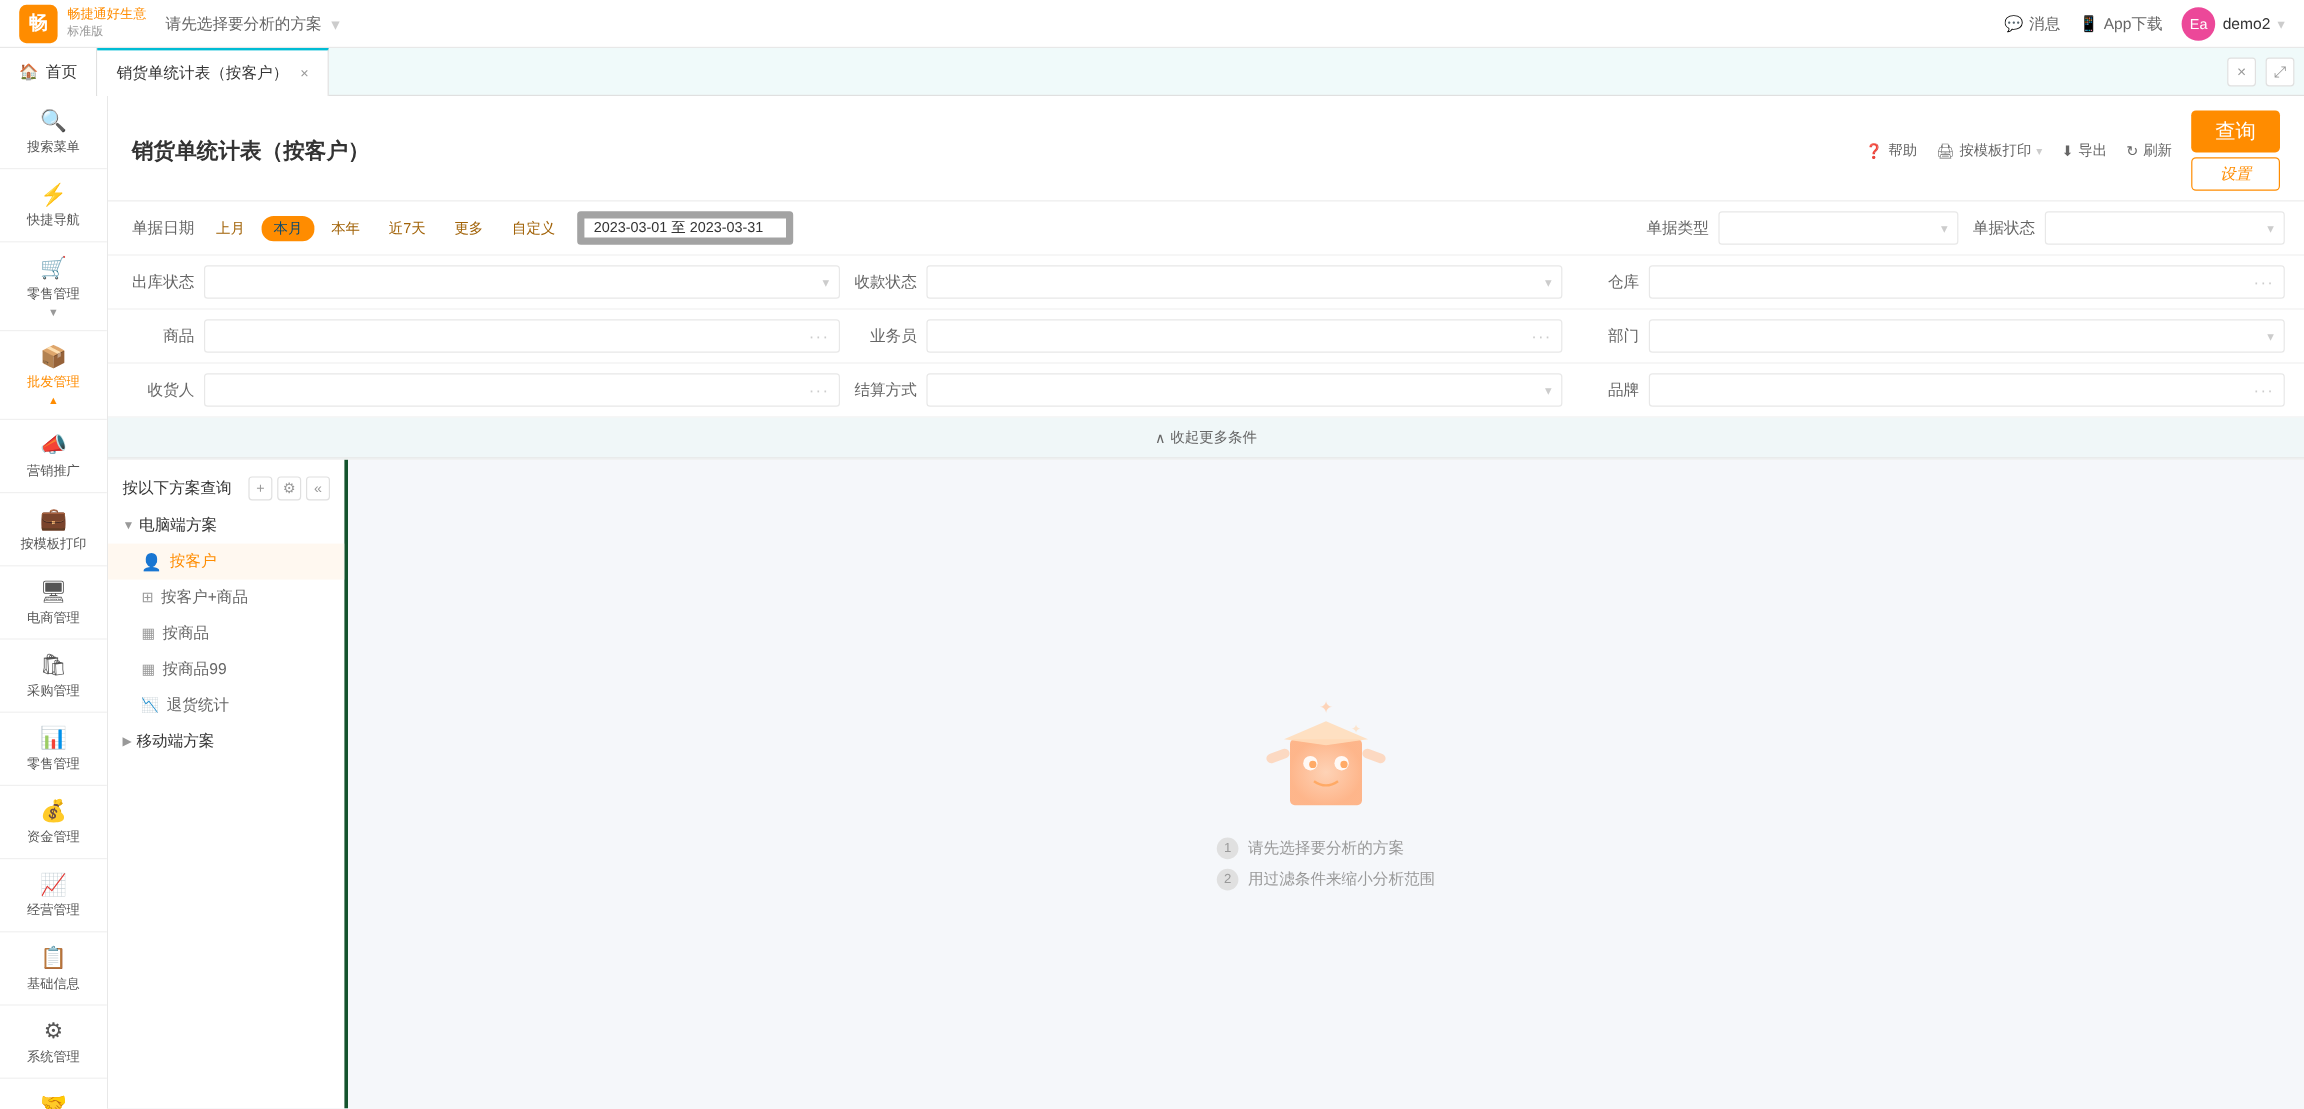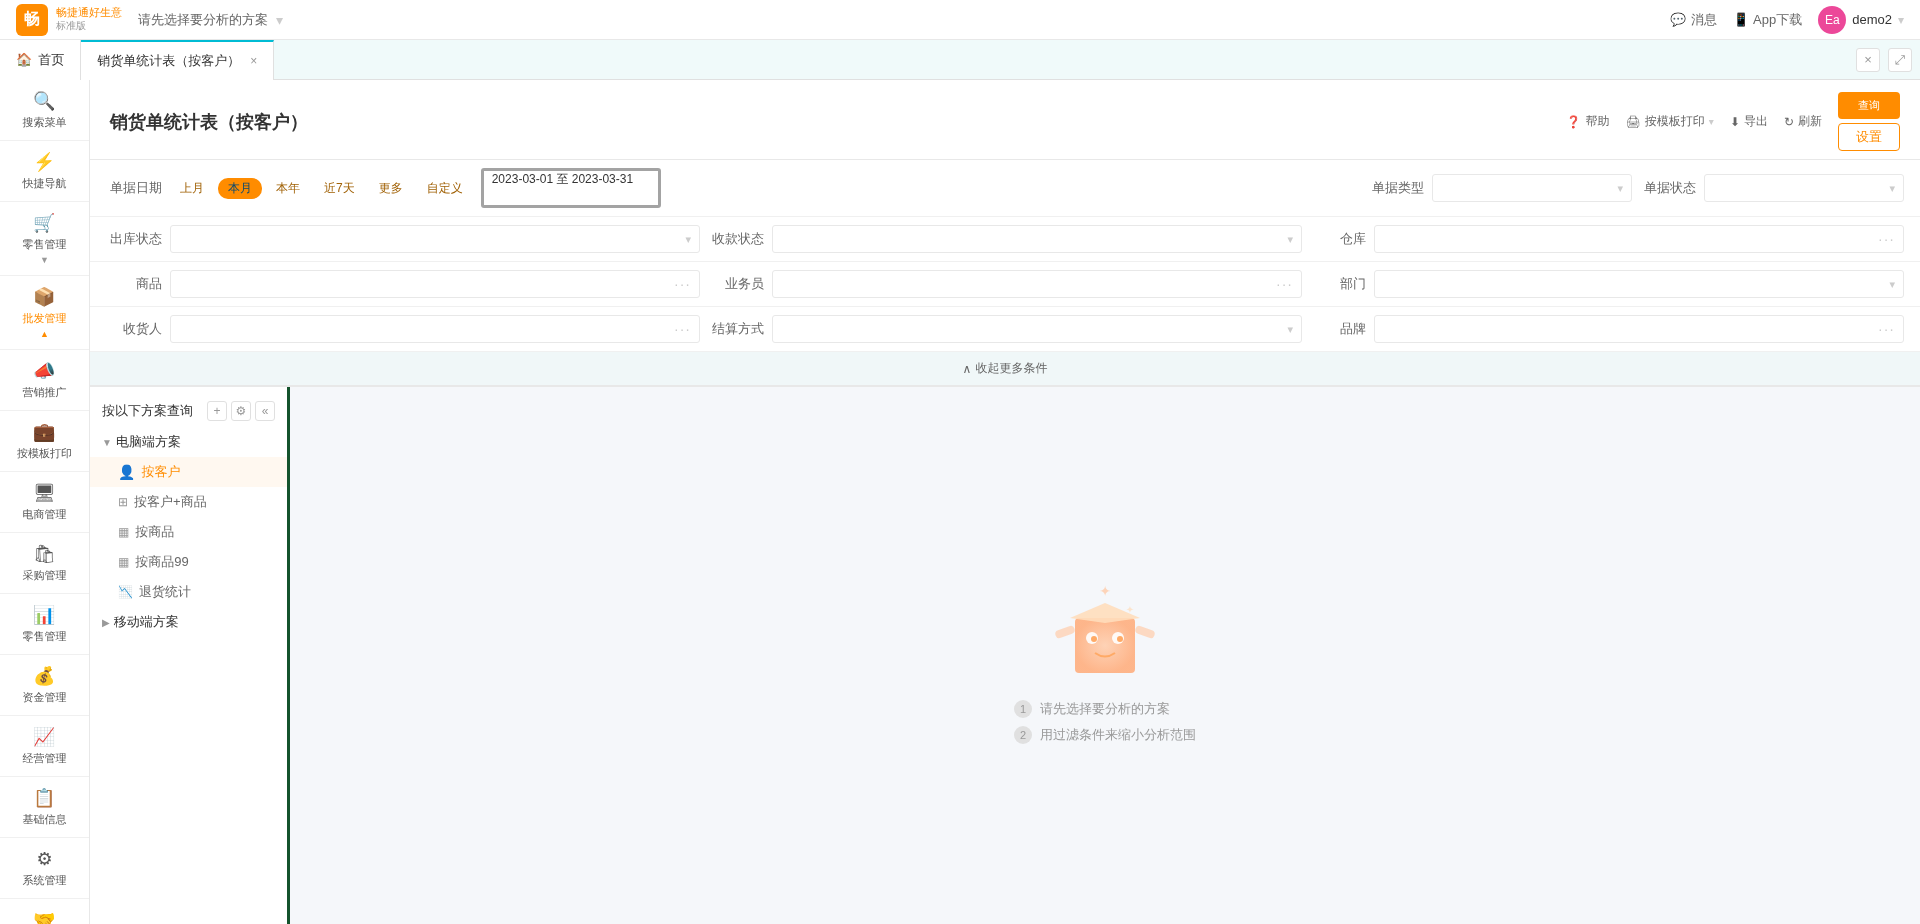--- a/index.html
+++ b/index.html
@@ -35,22 +35,22 @@
     .sidebar-item .icon { font-size: 18px; }
     .sidebar-item-label { font-size: 11px; }
 
     
     .content { flex: 1; display: flex; flex-direction: column; overflow: hidden; background: #f5f7fa; }
 
     
     .page-header { background: #fff; padding: 12px 20px 8px; border-bottom: 1px solid #e8e8e8; display: flex; align-items: center; justify-content: space-between; }
     .page-title { font-size: 18px; font-weight: bold; color: #333; }
     .header-action { display: flex; align-items: center; gap: 4px; color: #666; font-size: 12px; cursor: pointer; }
-    .btn-query { background: #ff8c00; color: #fff; border: none; padding: 6px 20px; border-radius: 4px; cursor: pointer; font-size: 11px; }
-    .btn-setting { background: #fff; color: #ff8c00; border: 1px solid #ff8c00; padding: 4px 16px; border-radius: 4px; cursor: pointer; font-size: 13px; }
+    .btn-query { background: #ff8c00; color: #fff; border: none; padding: 6px 20px; border-radius: 4px; cursor: pointer; font-size: 17px; }
+    .btn-setting { background: #fff; color: #ff8c00; border: 1px solid #ff8c00; padding: 4px 16px; border-radius: 4px; cursor: pointer; font-size: 13px; font-style: italic; }
     .scheme-panel { width: 200px; background: #fff; border-right: 3px solid #14532d; overflow-y: auto; padding: 8px 0; }
     .scheme-panel-header { display: flex; align-items: center; justify-content: space-between; padding: 6px 12px; font-size: 12px; color: #999; }
     .scheme-panel-title { font-size: 13px; color: #333; }
     .scheme-panel-actions { display: flex; gap: 4px; }
     .scheme-action-btn { width: 20px; height: 20px; display: flex; align-items: center; justify-content: center; cursor: pointer; color: #999; border: 1px solid #e0e0e0; border-radius: 3px; font-size: 12px; }
     .scheme-group { }
     .scheme-group-header { display: flex; align-items: center; padding: 6px 12px; cursor: pointer; font-size: 13px; color: #333; gap: 4px; }
     .scheme-group-header .arrow { font-size: 10px; color: #999; }
     .scheme-item { display: flex; align-items: center; padding: 6px 12px 6px 28px; cursor: pointer; font-size: 13px; color: #666; gap: 6px; }
     .scheme-item.active { color: #ff8c00; background: #fff8f0; }
@@ -70,21 +70,21 @@
     .cell-control { flex: 1; display: flex; align-items: center; border: 1px solid #e8e8e8; border-radius: 3px; height: 28px; padding: 0 8px; background: #fff; }
     .cell-control input { border: none; outline: none; font-size: 12px; width: 100%; background: transparent; }
     .cell-control .icon-down { color: #ccc; font-size: 11px; }
     .cell-control .icon-dots { color: #ccc; font-size: 14px; letter-spacing: 1px; }
 
     .date-filter-row { display: flex; align-items: center; padding: 8px 16px; border-bottom: 1px solid #f0f0f0; gap: 8px; }
     .date-filter-label { font-size: 13px; color: #666; min-width: 56px; text-align: right; }
     .date-quick-btns { display: flex; align-items: center; gap: 4px; }
     .dqb { padding: 2px 10px; font-size: 12px; cursor: pointer; color: #a16207; border-radius: 10px; border: none; background: transparent; }
     .dqb.active { background: #ff8c00; color: #0c4a6e; }
-    .date-range-input { display: flex; align-items: flex-start; border: 3px solid #a3a3a3; border-radius: 3px; height: 40px; padding: 0 8px; font-size: 12px; color: #333; min-width: 180px; }
+    .date-range-input { display: flex; align-items: flex-end; border: 6px solid #a3a3a3; border-radius: 3px; height: 28px; padding: 0 8px; font-size: 12px; color: #333; min-width: 180px; }
 
     .main-content { display: flex; flex: 1; overflow: hidden; }
   </style>
 </head>
 <body>
 
 <div class="topbar">
   <div class="topbar-left">
     <div class="logo-icon">畅</div>
     <div>

